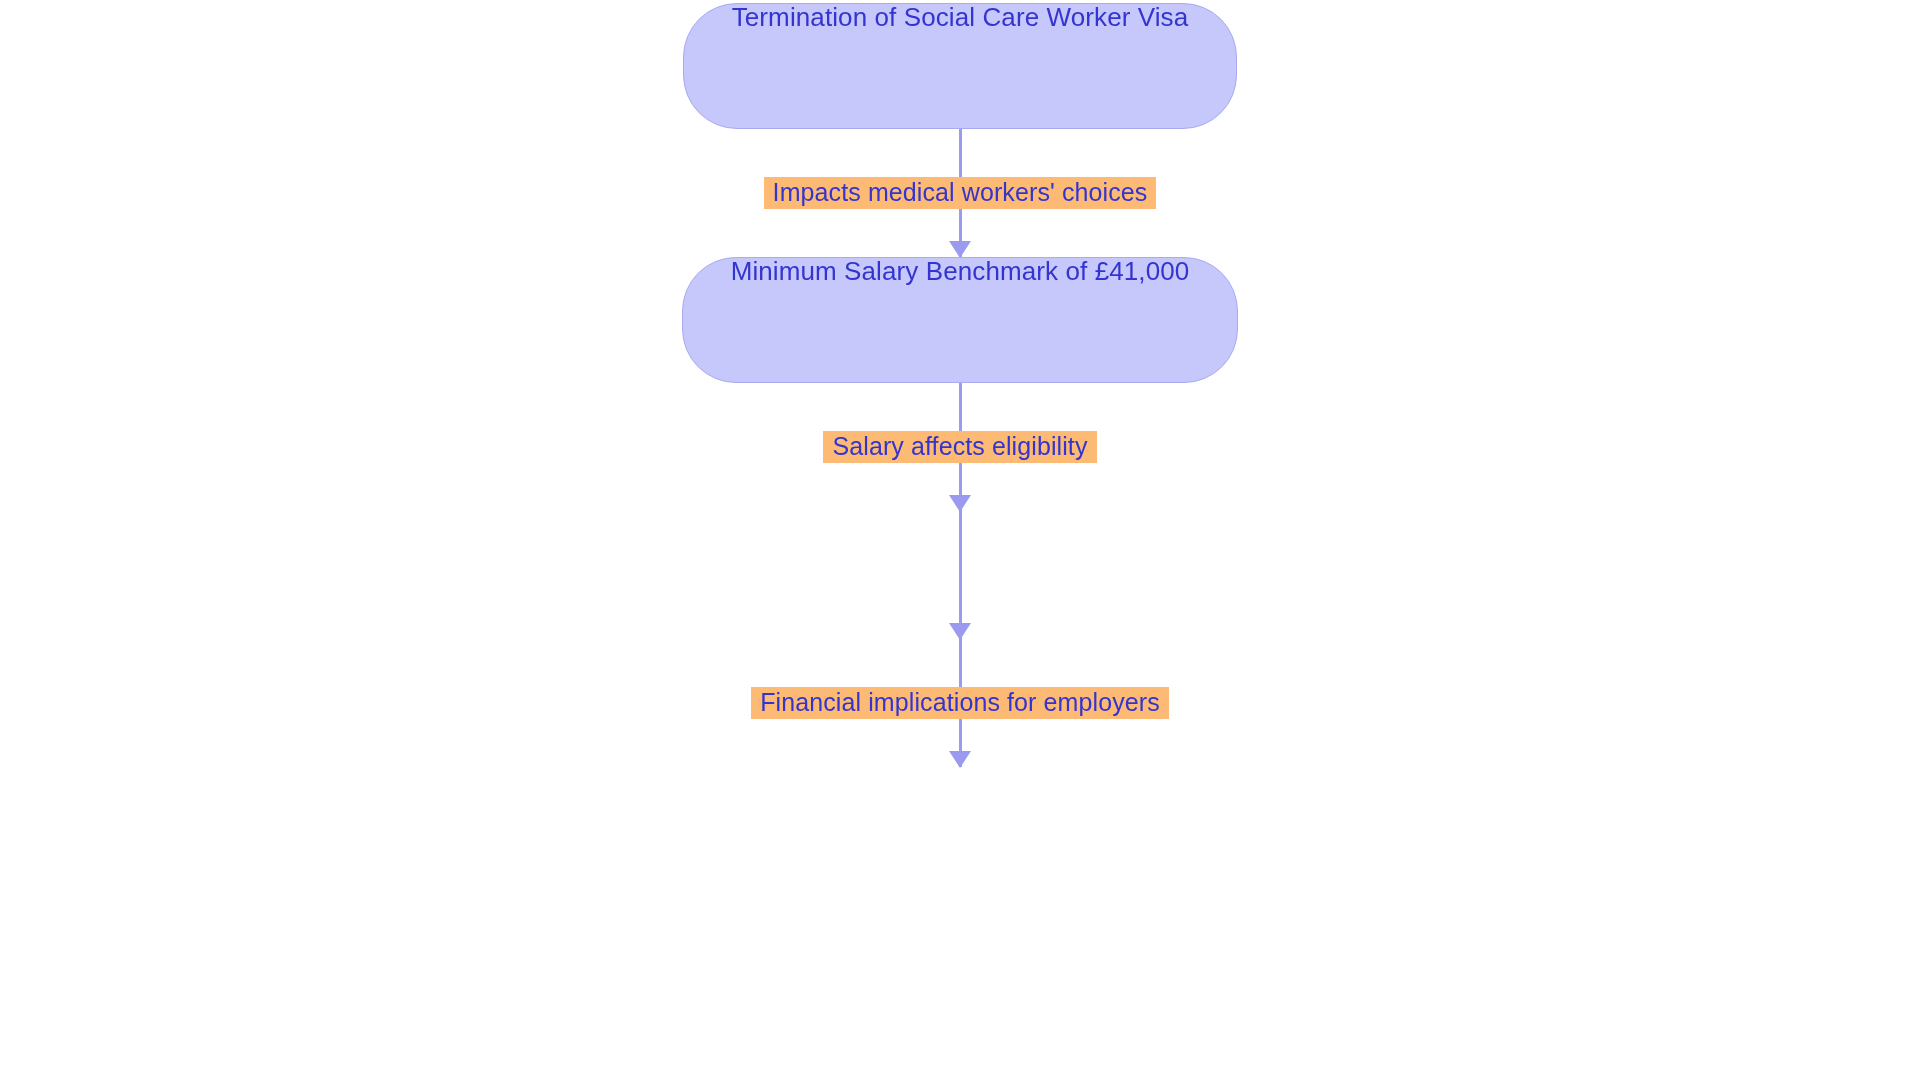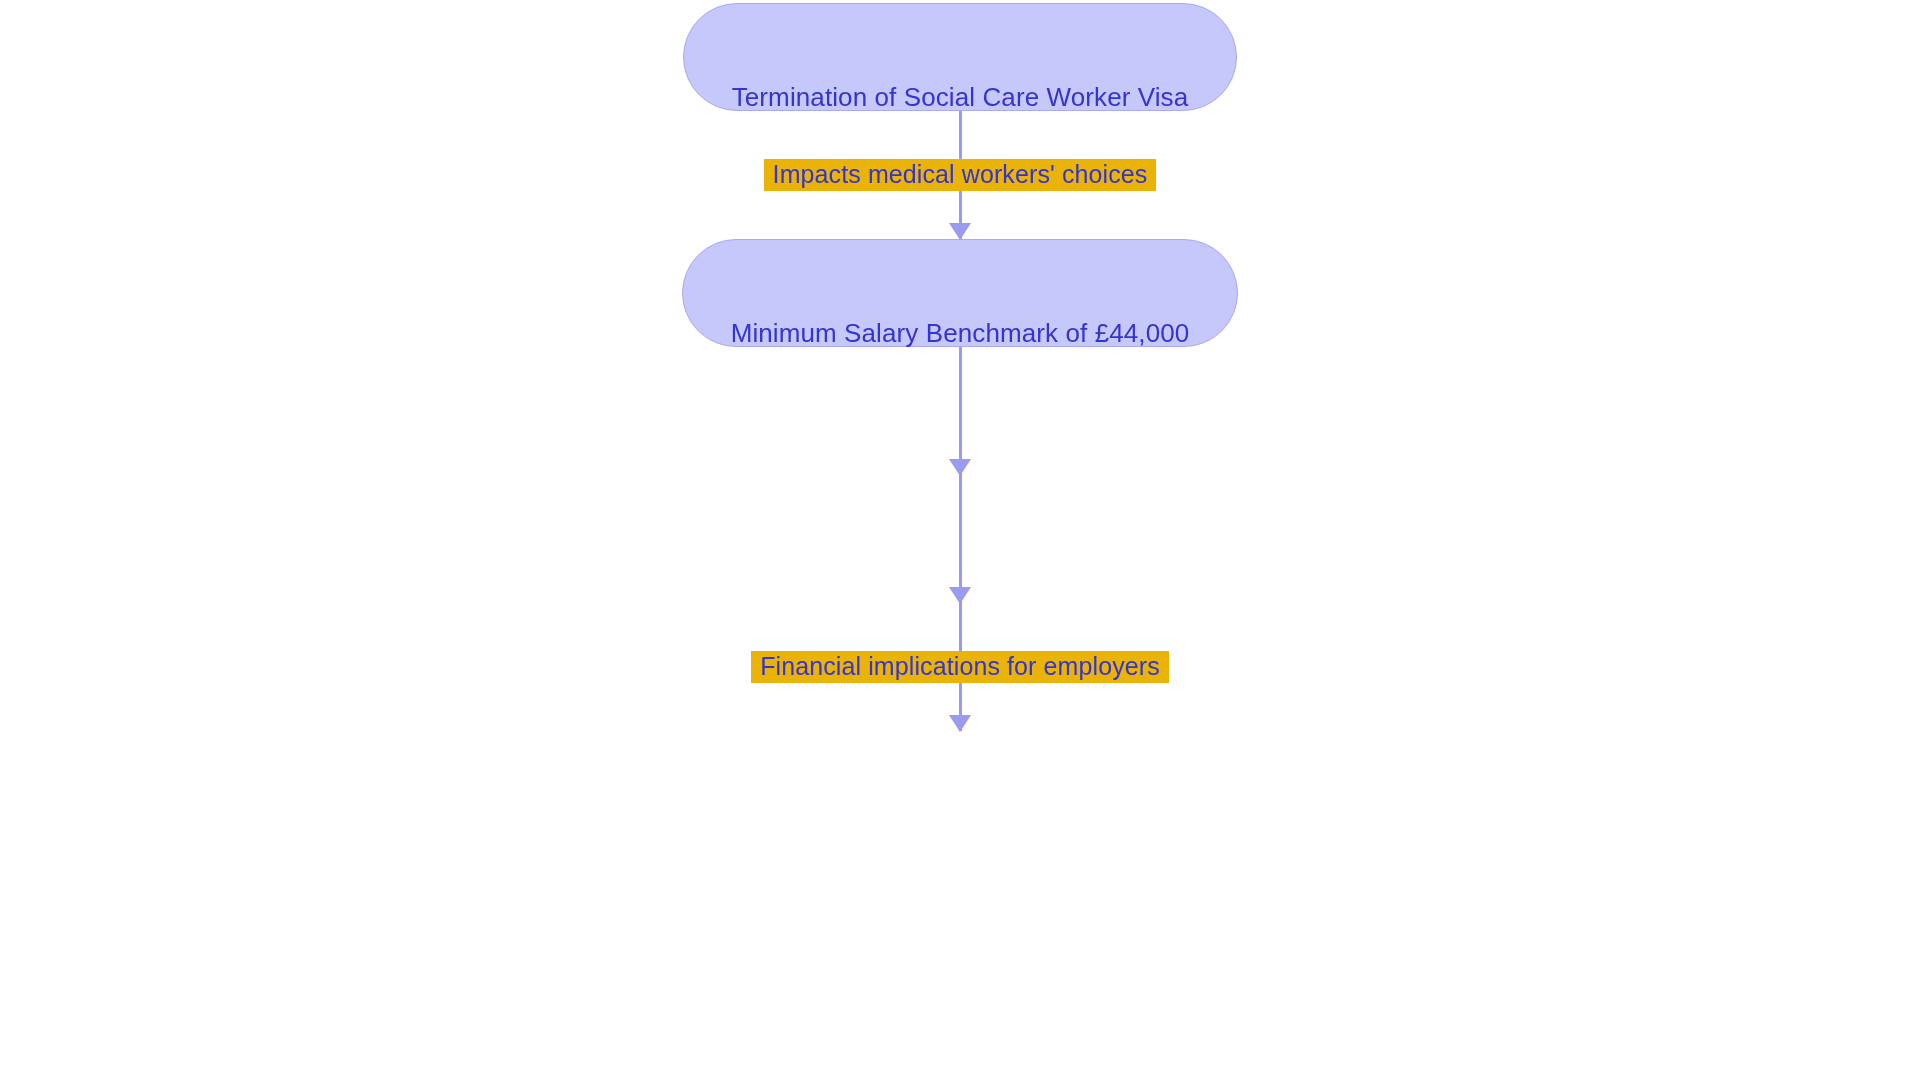--- a/index.html
+++ b/index.html
@@ -34,23 +34,23 @@
     flex-direction: column;
     align-items: center;
   }
 
   
   .node {
     position: relative;
     z-index: 3;
     box-sizing: border-box;
     display: flex;
-    align-items: flex-end;
+    align-items: flex-start;
     justify-content: center;
-    height: 108px;
+    height: 126px;
     border-radius: 54px;
     background: #c6c7fa;
     border: 1.6px solid #a9aaf0;
     padding: 0 48px;
     flex: 0 0 auto;
   }
   .node-label {
     font-size: 26px;
     line-height: 1;
     color: #3434cf;
@@ -85,21 +85,21 @@
     margin-left: -11px;
     width: 0;
     height: 0;
     border-left: 11px solid transparent;
     border-right: 11px solid transparent;
     border-top: 17px solid #9a9bf0;
   }
   .edge-label {
     position: relative;
     z-index: 2;
-    background: #eab308;
+    background: #fdba74;
     padding: 2px 9px;
     font-size: 25px;
     line-height: 1.1;
     color: #3434cf;
     white-space: nowrap;
     letter-spacing: 0.1px;
   }
 
   
   .chain { padding-top: 3px; }
@@ -114,26 +114,27 @@
       <span class="node-label">Termination of Social Care Worker Visa</span>
     </div>
 
     <div class="edge">
       <div class="edge-line"></div>
       <div class="edge-arrow"></div>
       <span class="edge-label">Impacts medical workers' choices</span>
     </div>
 
     <div class="node">
-      <span class="node-label">Minimum Salary Benchmark of £44,000</span>
+      <span class="node-label">Minimum Salary Benchmark of £41,000</span>
     </div>
 
     <div class="edge">
       <div class="edge-line"></div>
       <div class="edge-arrow"></div>
+      <span class="edge-label">Salary affects eligibility</span>
     </div>
 
 
     <div class="edge">
       <div class="edge-line"></div>
       <div class="edge-arrow"></div>
     </div>
 
 
     <div class="edge">

